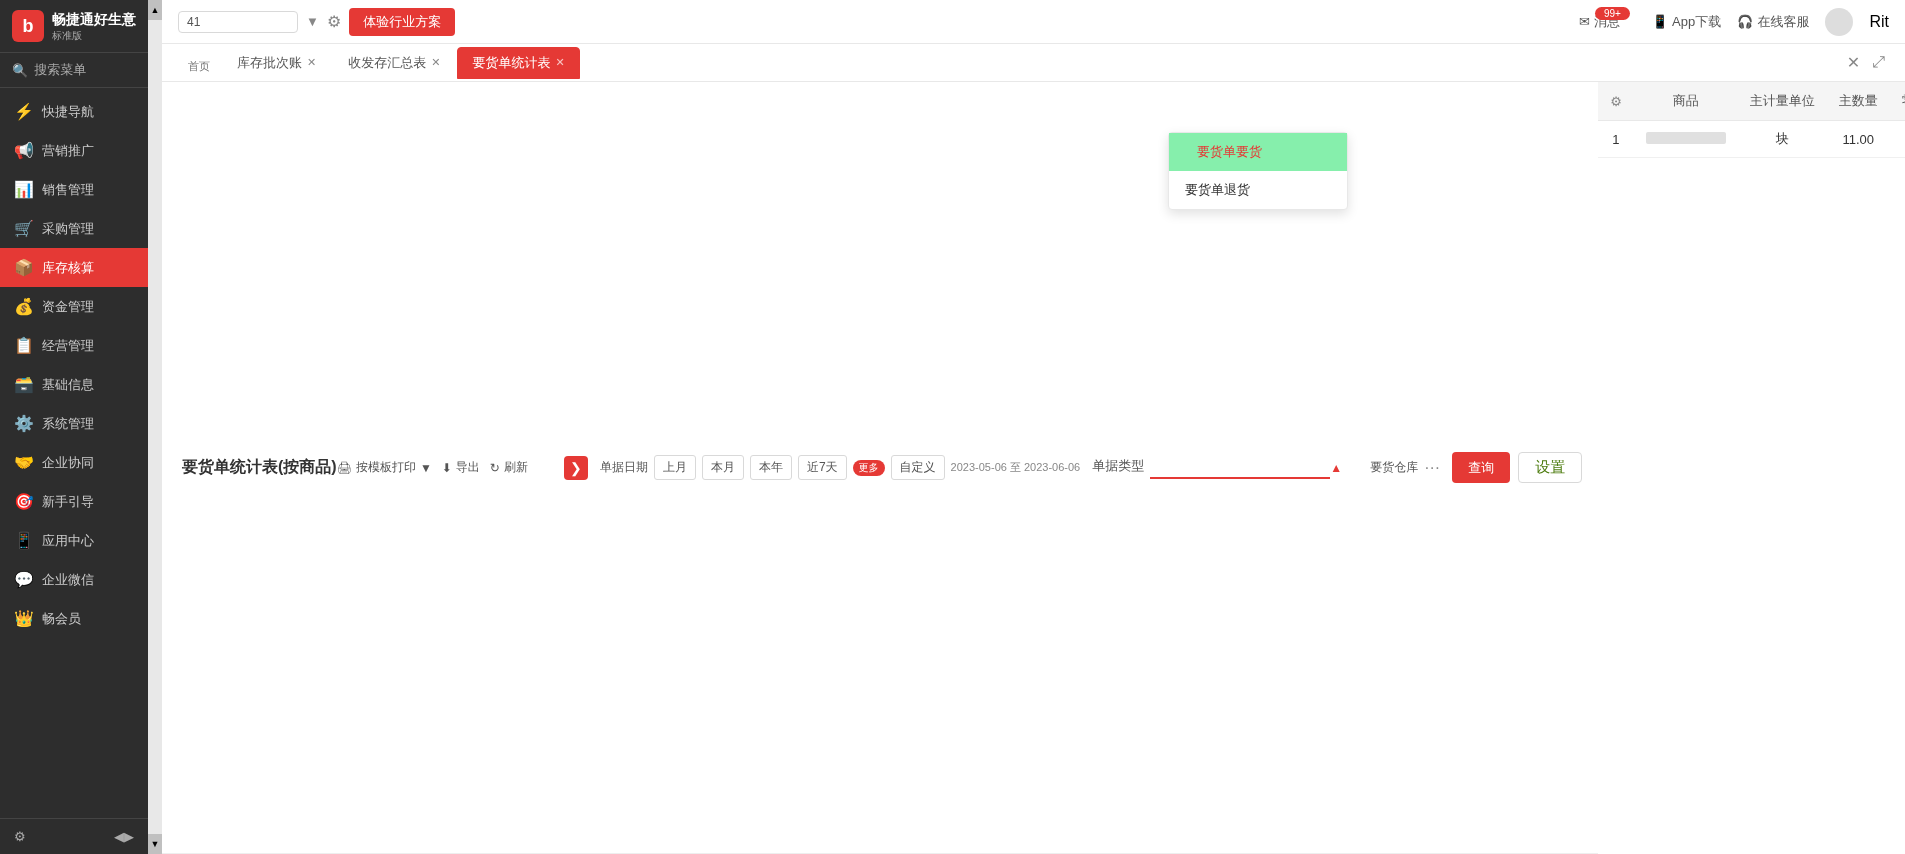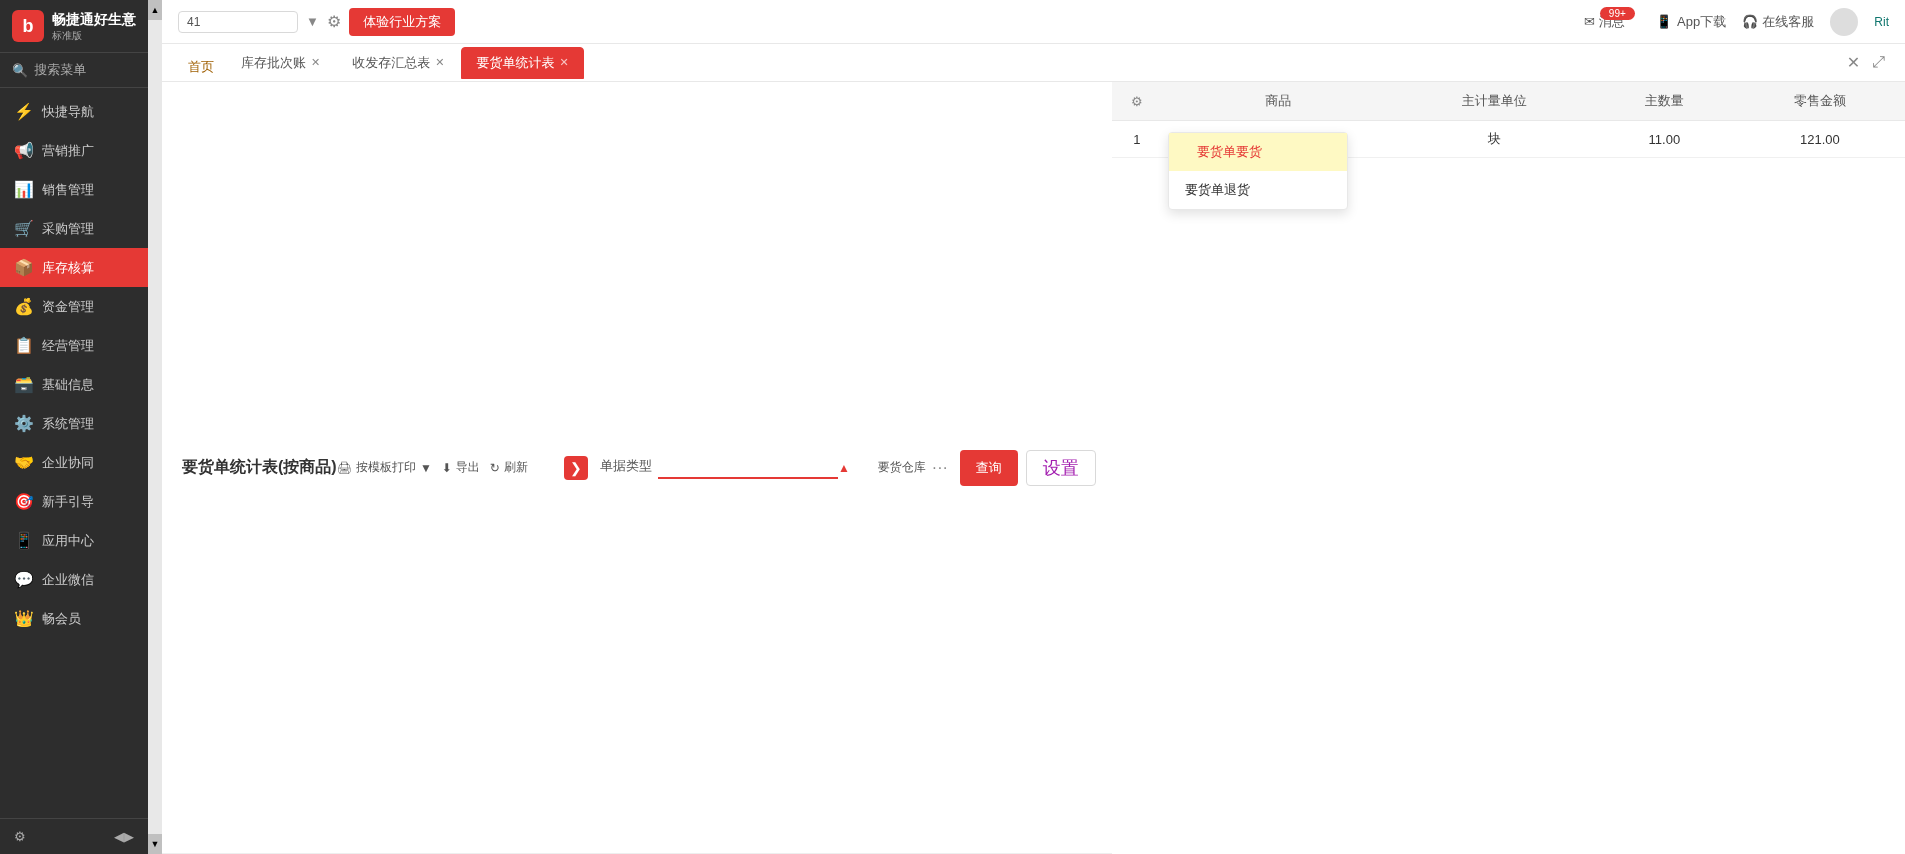--- a/index.html
+++ b/index.html
@@ -195,21 +195,21 @@
     .tab.active {
       background: #e53935;
       color: #fff;
       border-color: #e53935;
     }
     .tab .close-btn {
       font-size: 11px;
       color: inherit;
       opacity: 0.7;
     }
-    .tab-home { color: #a16207; font-size: 13px; padding: 6px 10px; cursor: pointer; margin-top: 8px; }
+    .tab-home { color: #737373; font-size: 11px; padding: 6px 10px; cursor: pointer; margin-top: 8px; }
     .tabbar-right {
       margin-left: auto;
       display: flex;
       gap: 4px;
     }
     .tabbar-ctrl { color: #888; cursor: pointer; font-size: 16px; padding: 2px 4px; }
 
     
     .content {
       flex: 1;
@@ -335,47 +335,47 @@
       background: #e53935;
       color: #fff;
       border: none;
       border-radius: 4px;
       padding: 5px 16px;
       cursor: pointer;
       font-size: 13px;
     }
     .btn-settings {
       background: #fff;
-      color: #a21caf;
+      color: #4d7c0f;
       border: 1px solid #d9d9d9;
       border-radius: 4px;
       padding: 5px 16px;
       cursor: pointer;
-      font-size: 18px;
+      font-size: 15px;
     }
 
     
     .dropdown-overlay {
       position: absolute;
       top: 50px;
       left: 620px;
       background: #fff;
       border: 1px solid #e8e8e8;
       border-radius: 4px;
       box-shadow: 0 4px 12px rgba(0,0,0,0.12);
       z-index: 100;
       min-width: 180px;
     }
     .dropdown-item {
       padding: 10px 16px;
       cursor: pointer;
       font-size: 13px;
       color: #333;
     }
-    .dropdown-item.selected { background: #fef9c3; color: #e53935; padding-left: 28px; }
+    .dropdown-item.selected { background: #86efac; color: #e53935; padding-left: 28px; }
 
     
     .table-container {
       flex: 1;
       overflow: auto;
       background: #fff;
     }
     table {
       width: 100%;
       border-collapse: collapse;
@@ -528,21 +528,21 @@
       </div>
       <div class="topbar-icon-item" style="margin-left:16px;">
         <span>📱</span>
         <span>App下载</span>
       </div>
       <div class="topbar-icon-item">
         <span>🎧</span>
         <span>在线客服</span>
       </div>
       <div class="avatar"></div>
-      <span style="color:#0f766e; font-size:12px;">Rit</span>
+      <span style="color:#000000; font-size:16px;">Rit</span>
     </div>
   </div>
 
   <div class="tabbar">
     <div class="tab-home">首页</div>
     <div class="tab">
       <span>库存批次账</span>
       <span class="close-btn">✕</span>
     </div>
     <div class="tab">
@@ -576,20 +576,30 @@
         <div class="action-btn">
           <span>↻</span>
           <span>刷新</span>
         </div>
       </div>
     </div>
 
     <div class="filter-bar">
       <div class="filter-expand-btn">❯</div>
 
+      <div class="filter-group">
+        <span class="filter-label">单据日期</span>
+        <button class="date-btn">上月</button>
+        <button class="date-btn">本月</button>
+        <button class="date-btn">本年</button>
+        <button class="date-btn">近7天</button>
+        <span class="tag-more">更多</span>
+        <button class="custom-btn">自定义</button>
+        <span class="date-range-text">2023-05-06 至 2023-06-06</span>
+      </div>
 
       <div class="filter-type-group">
         <span class="filter-label">单据类型</span>
         <div class="type-select-container">
           <input class="type-input" value="" style="">
           <span class="type-arrow">▲</span>
         </div>
       </div>
 
       <div class="warehouse-group">

